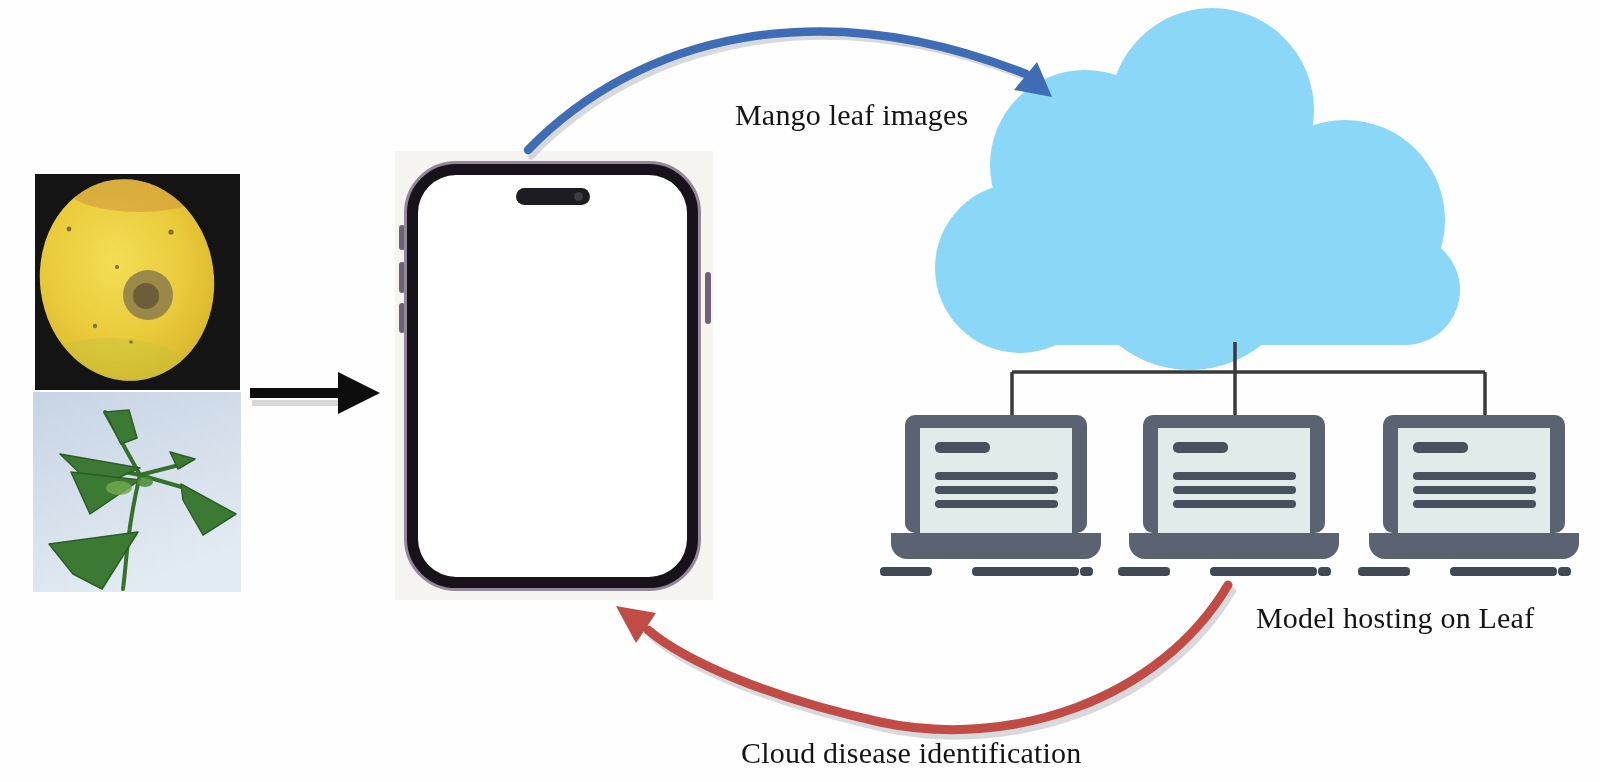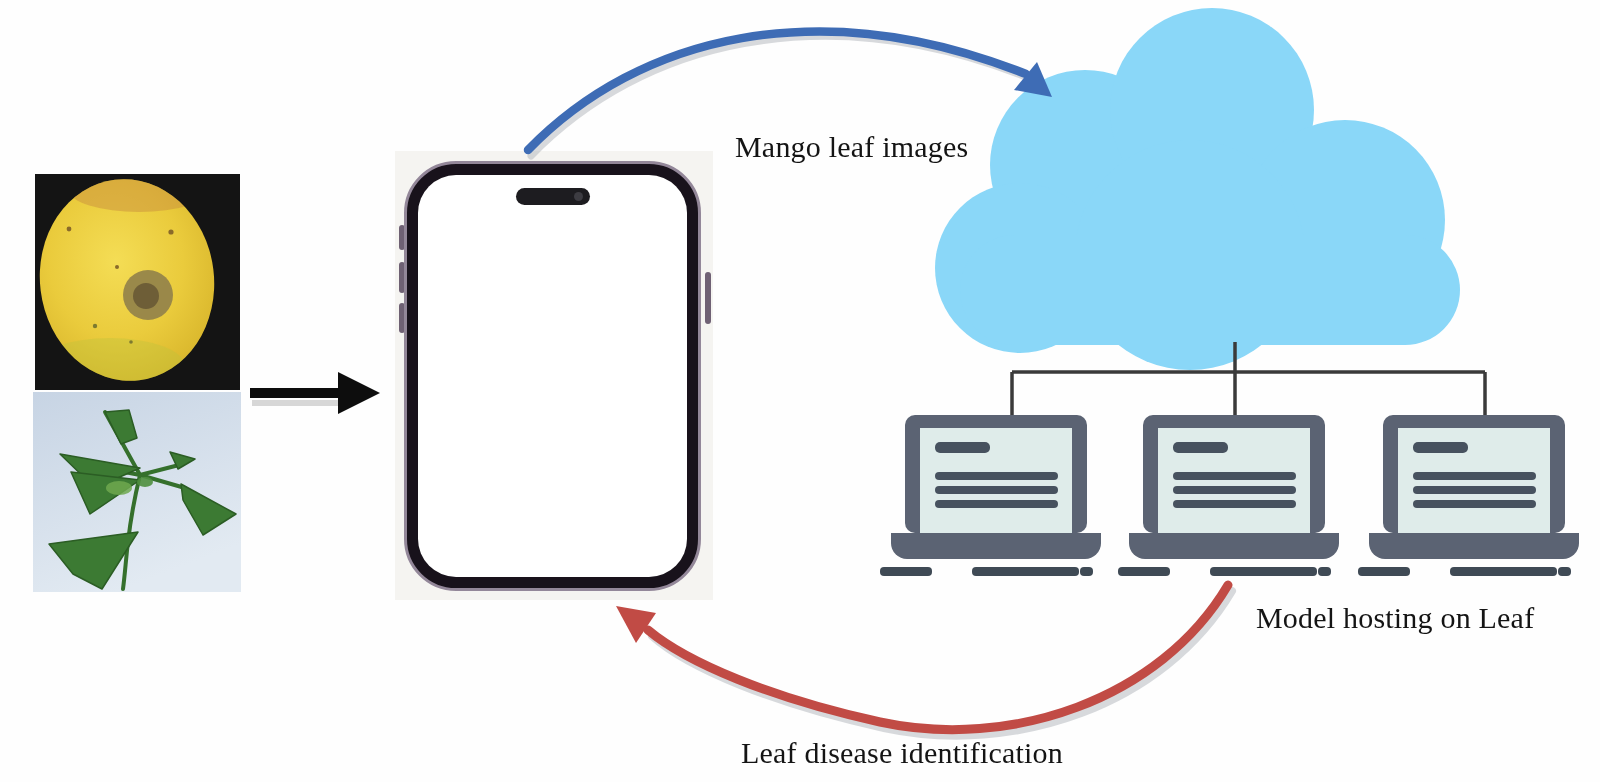--- a/index.html
+++ b/index.html
@@ -186,19 +186,19 @@
     </g>
 
     <g>
       <path d="M1232 591 C1164 706 1014 756 884 728 C774 704 688 668 652 636" stroke="#a9adb3" stroke-width="8" fill="none" opacity="0.45" stroke-linecap="round"></path>
       <path d="M1228 585 C1160 700 1010 750 880 722 C770 698 686 662 648 630" stroke="#C14B45" stroke-width="9" fill="none" stroke-linecap="round"></path>
       <polygon points="616,606 656,613 636,643" fill="#C14B45"></polygon>
     </g>
   </svg>
 
 
-  <div class="caption" style="left:735px;top:98px;margin-top:32px;">Mango leaf images</div>
+  <div class="caption" style="left:735px;top:98px;">Mango leaf images</div>
 
   <div class="caption" style="left:1256px;top:601px;">Model hosting on Leaf</div>
 
-  <div class="caption" style="left:741px;top:736px;">Leaf disease identification</div>
+  <div class="caption" style="left:741px;top:736px;">Cloud disease identification</div>
 
 </div>
 
 </body></html>

